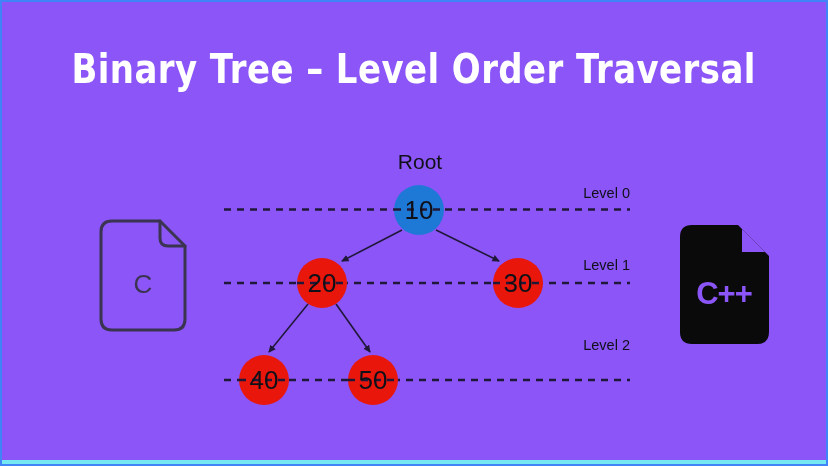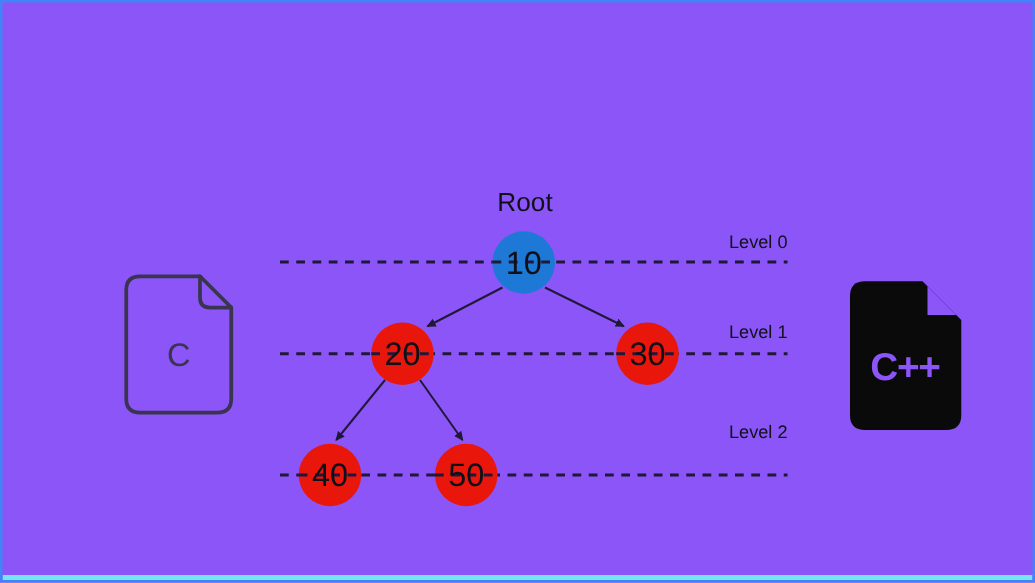--- a/index.html
+++ b/index.html
@@ -84,20 +84,23 @@
     font-size: 31px;
     letter-spacing: -1px;
     text-anchor: middle;
   }
 </style>
 </head>
 <body>
 
 <div class="canvas">
 
+  <div class="title-wrap">
+    <span class="title">Binary Tree – Level Order Traversal</span>
+  </div>
 
   <svg class="scene" viewBox="0 0 828 466">
     <defs>
       <marker id="arrow" markerWidth="9" markerHeight="9" refX="6.5" refY="3.5" orient="auto" markerUnits="userSpaceOnUse">
         <path d="M0,0 L7.5,3.5 L0,7 Z" class="arrow-head"></path>
       </marker>
     </defs>
 
     <line class="dash-line" x1="222" y1="207.5" x2="628" y2="207.5"></line>
     <line class="dash-line" x1="222" y1="281" x2="628" y2="281"></line>

